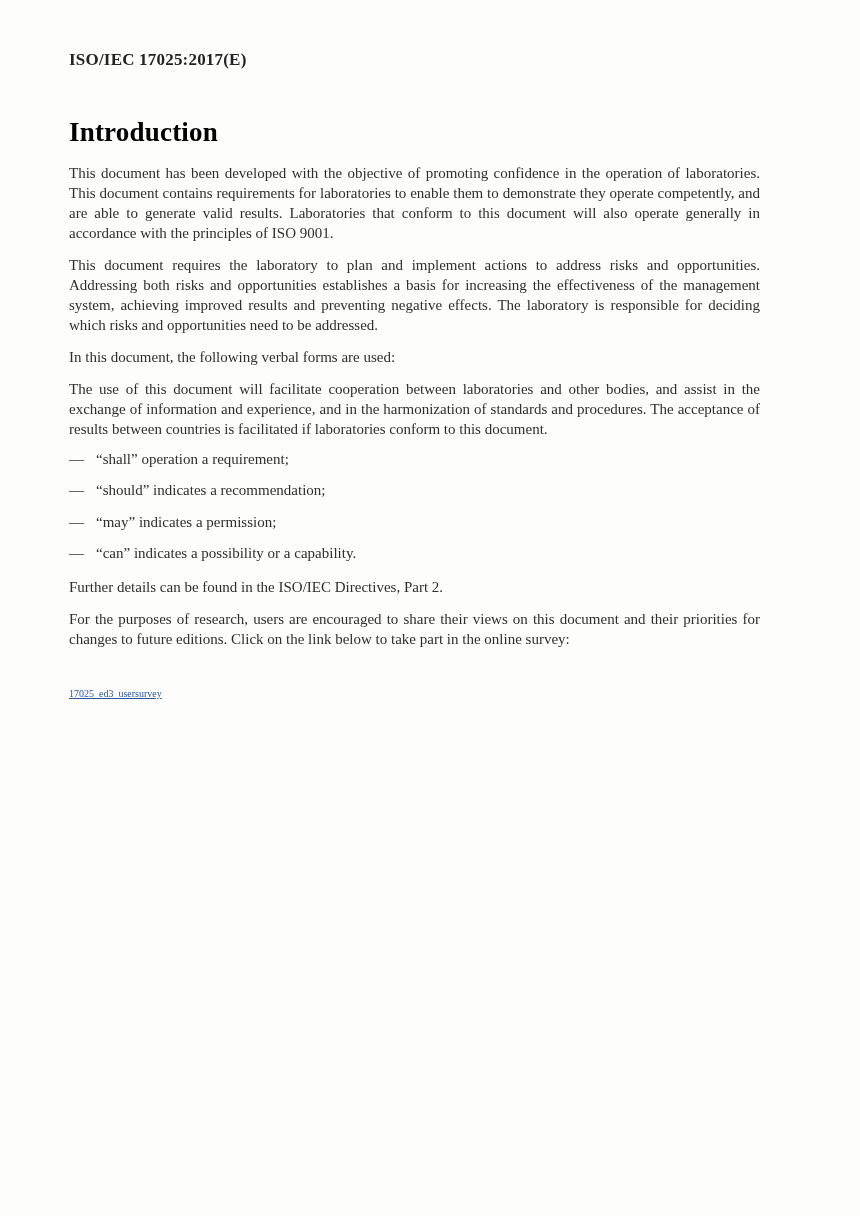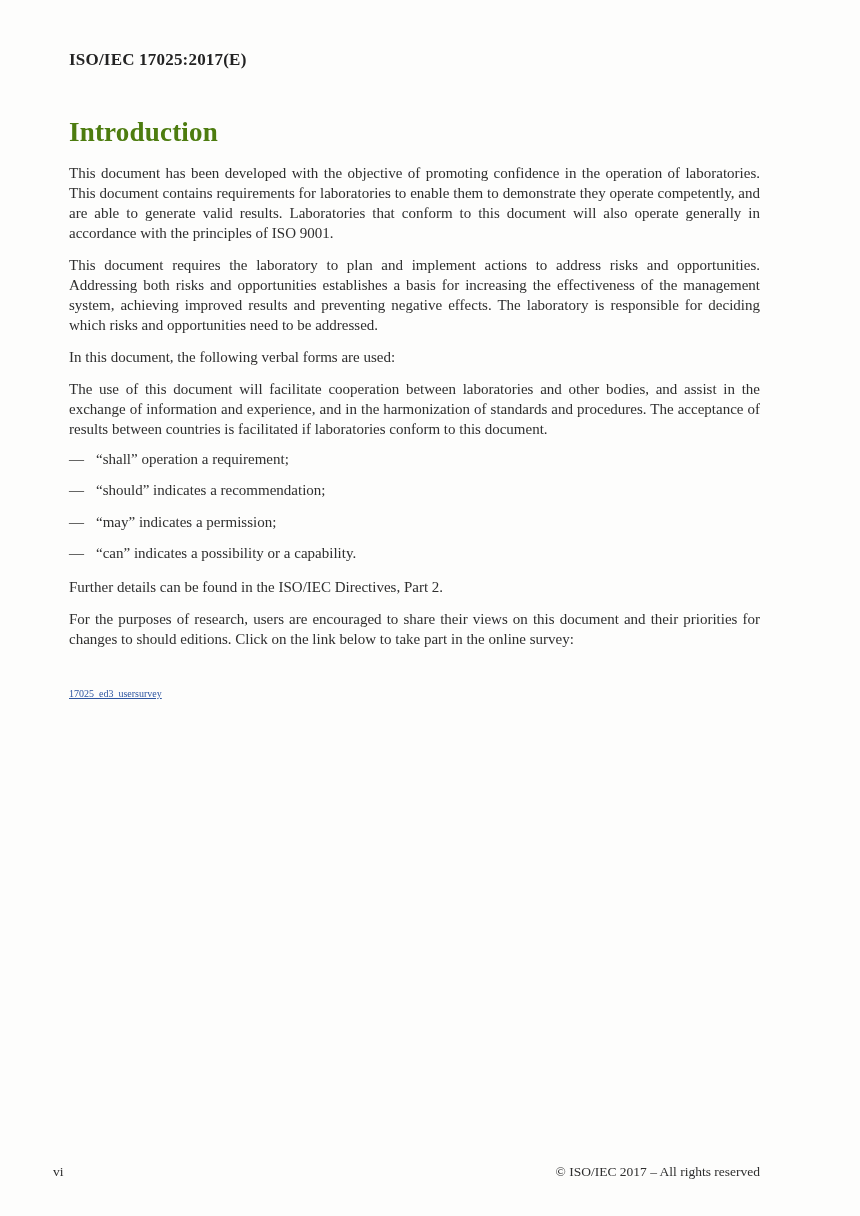--- a/index.html
+++ b/index.html
@@ -23,21 +23,21 @@
   }
   .running-header {
     font-weight: bold;
     font-size: 17px;
     color: #232323;
     letter-spacing: 0.2px;
   }
   h1.doc-title {
     font-size: 27px;
     font-weight: bold;
-    color: #4d7c0f;
+    color: #000000;
     margin: 47px 0 15px 0;
     letter-spacing: 0.2px;
   }
   p.body-para {
     font-size: 15px;
     line-height: 20px;
     margin: 0 0 12px 0;
     text-align: justify;
   }
   p.no-justify {
@@ -111,22 +111,18 @@
         <span class="bullet-text">“may” indicates a permission;</span>
       </div>
       <div class="bullet">
         <span class="dash">—</span>
         <span class="bullet-text">“can” indicates a possibility or a capability.</span>
       </div>
     </div>
 
     <p class="body-para no-justify">Further details can be found in the ISO/IEC Directives, Part 2.</p>
 
-    <p class="body-para">For the purposes of research, users are encouraged to share their views on this document and their priorities for changes to should editions. Click on the link below to take part in the online survey:</p>
+    <p class="body-para">For the purposes of research, users are encouraged to share their views on this document and their priorities for changes to future editions. Click on the link below to take part in the online survey:</p>
 
     <a href="#" class="survey-link" style="color: rgb(45, 85, 160);">17025_ed3_usersurvey</a>
   </div>
 
-  <div class="footer">
-    <span>vi</span>
-    <span>© ISO/IEC 2017 – All rights reserved</span>
-  </div>
 </div>
 
 </body></html>

